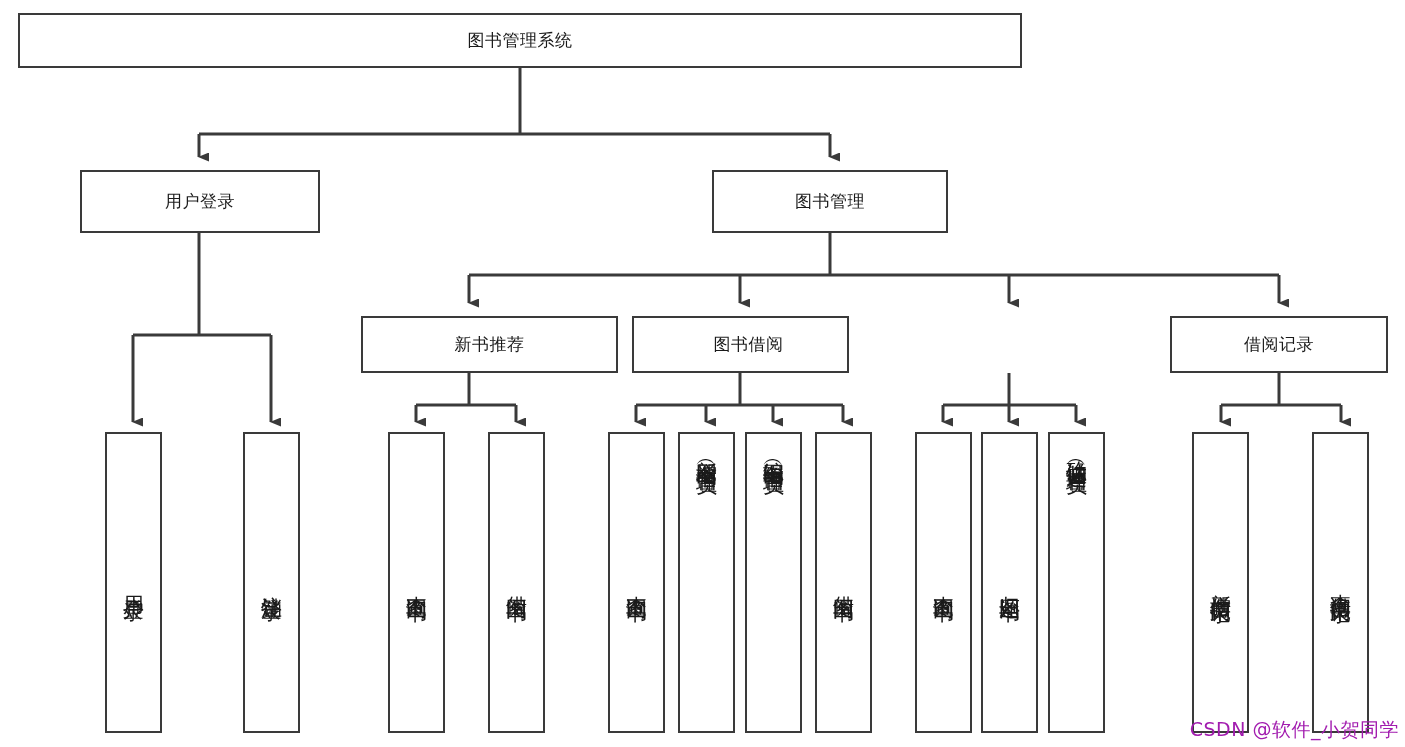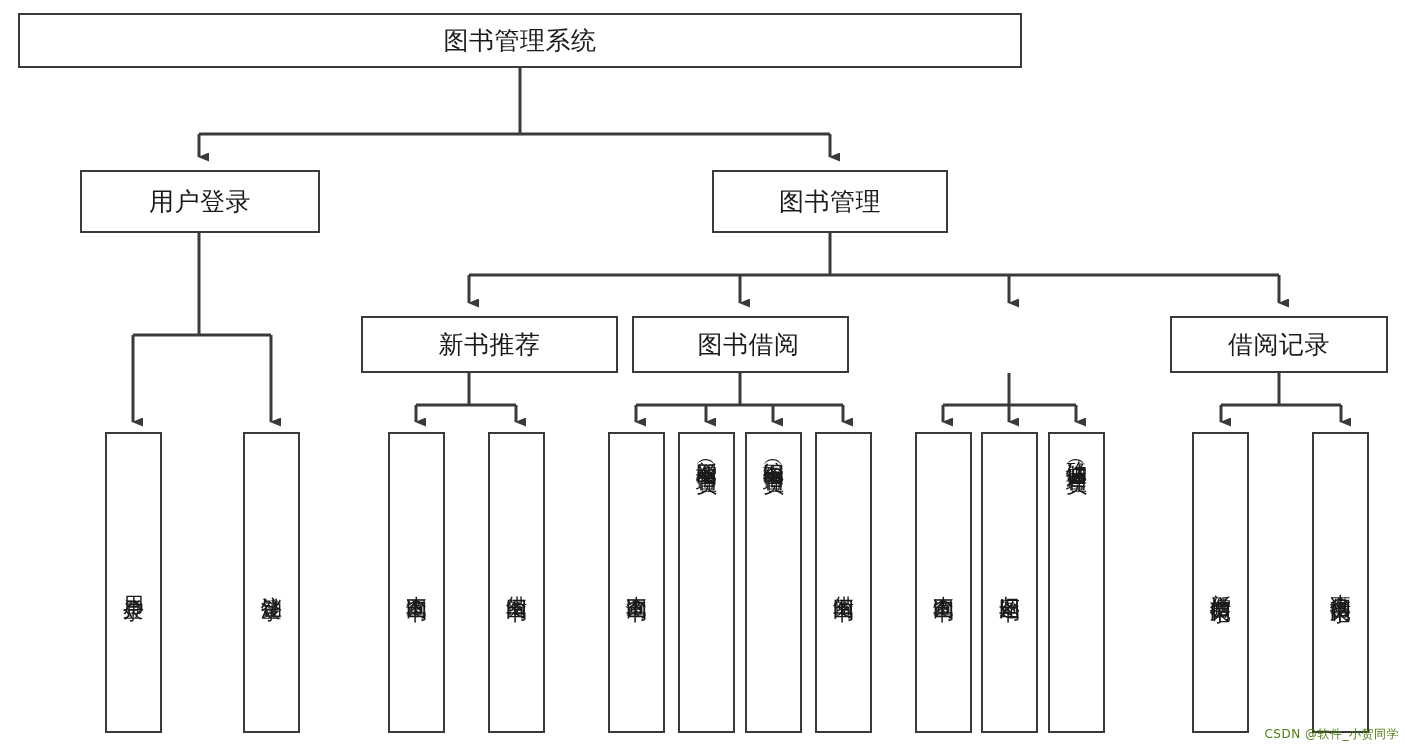--- a/index.html
+++ b/index.html
@@ -27,21 +27,21 @@
   .node-box {
     position: absolute;
     box-sizing: border-box;
     background: #ffffff;
     border: 2px solid #3a3a3a;
     display: flex;
     align-items: center;
     justify-content: center;
   }
   .node-label-h {
-    font-size: 25px;
+    font-size: 17px;
     color: #1a1a1a;
     line-height: 1.2;
     white-space: nowrap;
     letter-spacing: 0.5px;
   }
   .node-label-v {
     font-size: 21px;
     color: #1a1a1a;
     writing-mode: vertical-rl;
     text-orientation: upright;
@@ -56,22 +56,22 @@
     padding-top: 10px;
   }
   .leaf-box.centerv {
     align-items: center;
     padding-top: 0;
   }
   .watermark {
     position: absolute;
     right: 6px;
     bottom: 4px;
-    font-size: 12px;
-    color: #4d7c0f;
+    font-size: 19px;
+    color: #a21caf;
     white-space: nowrap;
     letter-spacing: 0.5px;
   }
 </style>
 </head>
 <body>
 
 <div id="canvas">
 
   <svg class="diagram" viewBox="0 0 1405 747">

